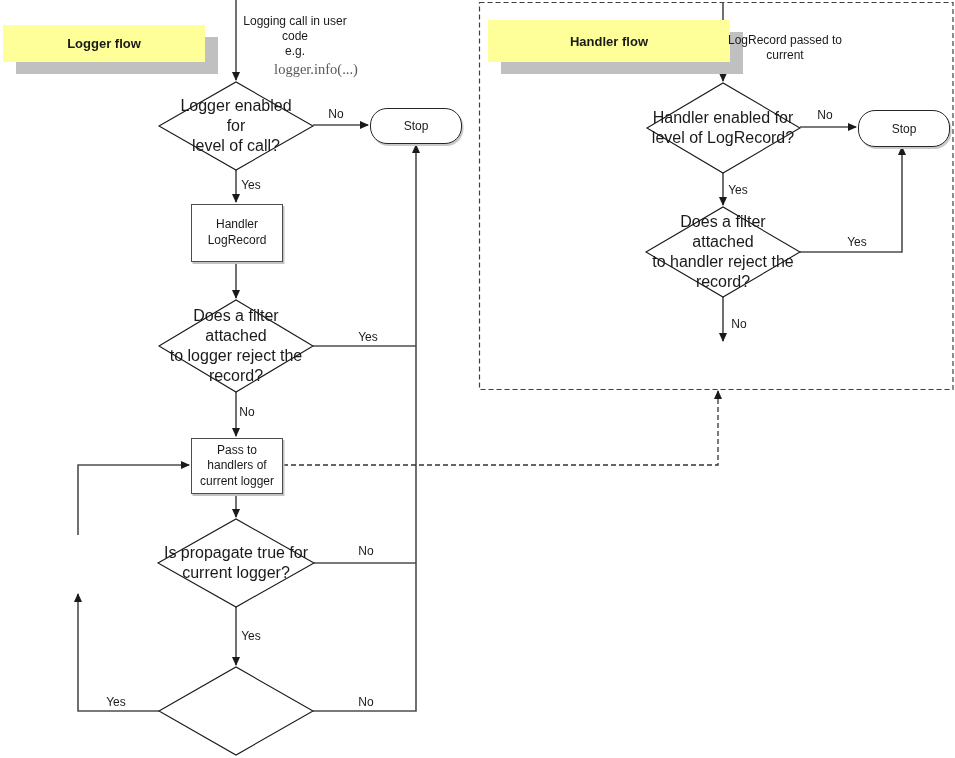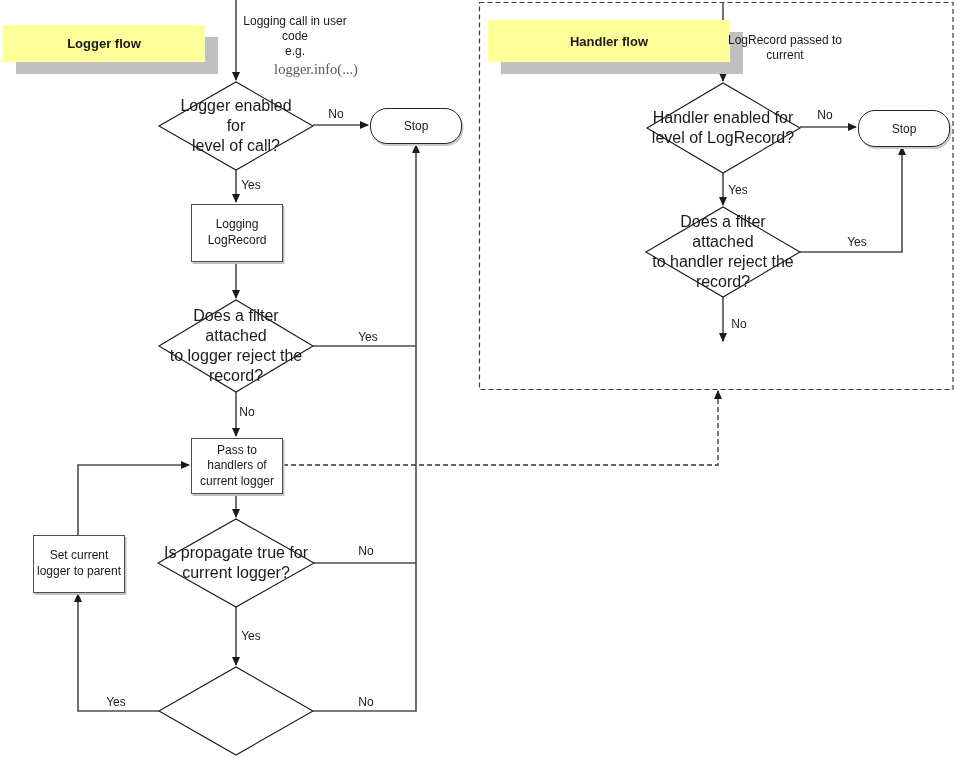--- a/index.html
+++ b/index.html
@@ -99,27 +99,25 @@
   <div class="note abs" style="left:488px;top:20px;width:242px;height:42px">Handler flow</div>
 
   <div class="starttext" style="left:220px;top:14px;width:150px">Logging call in user
 code
 e.g.</div>
   <div class="starttext code" style="left:241px;top:60px;width:150px">logger.info(...)</div>
   <div class="starttext" style="left:725px;top:33px;width:120px">LogRecord passed to
 current</div>
 
   <div class="pill abs" style="left:370px;top:108px;width:90px;height:34px">Stop</div>
-  <div class="rect-node abs" style="left:191px;top:204px;width:90px;height:56px">Logging
+  <div class="rect-node abs" style="left:191px;top:204px;width:90px;height:56px">Handler
 LogRecord</div>
   <div class="rect-node abs" style="left:191px;top:438px;width:90px;height:54px">Pass to
 handlers of
 current logger</div>
-  <div class="rect-node abs" style="left:33px;top:535px;width:90px;height:56px">Set current
-logger to parent</div>
   <div class="pill abs" style="left:858px;top:110px;width:90px;height:35px">Stop</div>
 
   <div class="dtext" style="left:236px;top:126px;width:130px">Logger enabled for
 level of call?</div>
   <div class="dtext" style="left:236px;top:346px;width:150px">Does a filter attached
 to logger reject the
 record?</div>
   <div class="dtext" style="left:236px;top:563px;width:150px">Is propagate true for
 current logger?</div>
   <div class="dtext" style="left:723px;top:128px;width:150px">Handler enabled for

